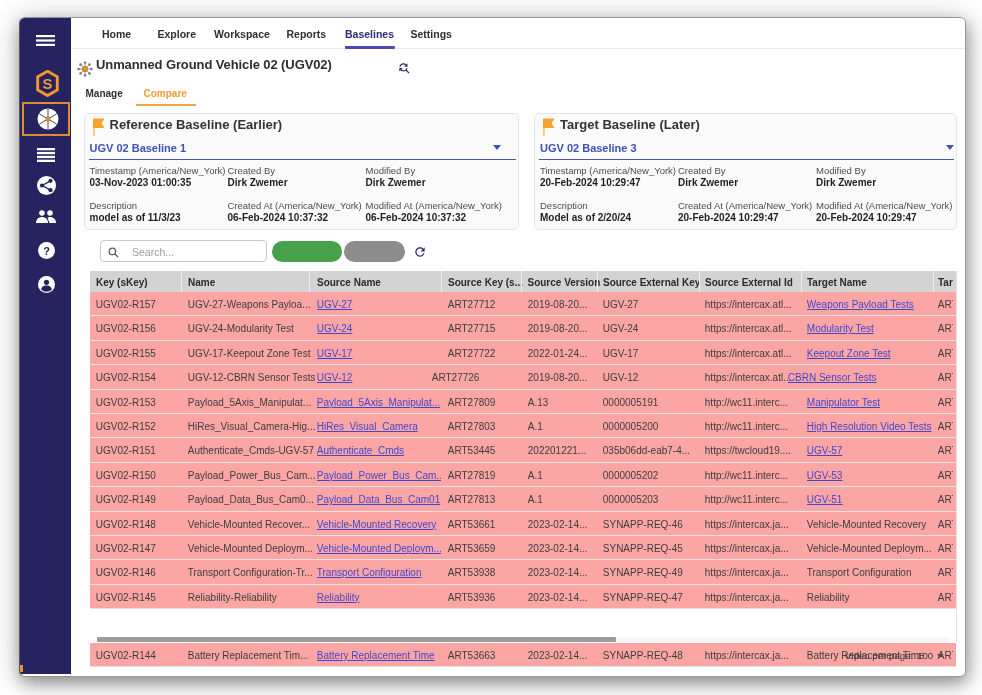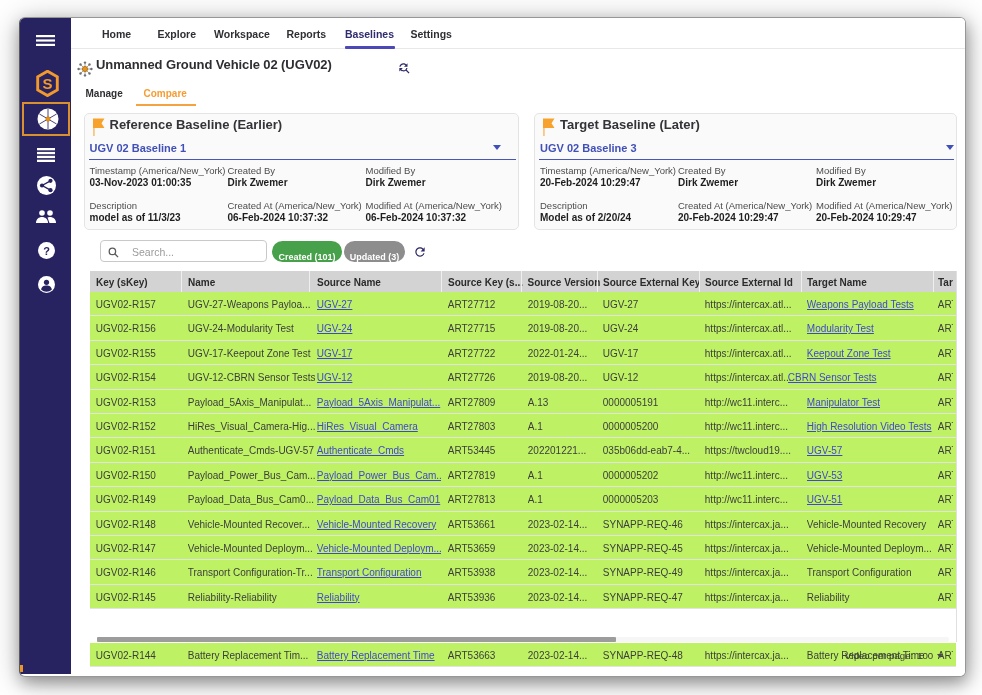--- a/index.html
+++ b/index.html
@@ -24,27 +24,27 @@
   .panel .ptitle { position:absolute; left:25px; top:3px; font-size:13px; font-weight:bold; color:#333338; line-height:16px; }
   .panel .psel { position:absolute; left:5px; top:27.5px; font-size:11px; font-weight:bold; color:#4050b8; line-height:13px; }
   .panel .pcaret { position:absolute; top:31px; width:0; height:0; border-left:4.5px solid transparent; border-right:4.5px solid transparent; border-top:5px solid #4050b8; }
   .panel .pline { position:absolute; left:4px; right:2px; top:44.5px; height:1.8px; background:#4a55b8; }
   .plabel { position:absolute; font-size:9.5px; color:#4c4c4c; line-height:11px; white-space:nowrap; }
   .pvalue { position:absolute; font-size:10px; font-weight:bold; color:#1e1e1e; line-height:11px; white-space:nowrap; }
   .flagsvg { position:absolute; left:8px; top:3.5px; }
   .searchbox { position:absolute; left:29px; top:222px; width:167px; height:22px; border:1px solid #c9c9c9; border-radius:4px; background:#fff; }
   .searchbox .ph { position:absolute; left:31px; top:5px; font-size:10.5px; color:#9b9b9b; }
   .btn { position:absolute; top:223px; height:21px; border-radius:10.5px; color:#fff; font-size:9px; font-weight:bold; text-align:center; }
-  .btn span { display:inline-block; margin-top:11px; }
+  .btn span { display:inline-block; margin-top:23px; }
   .b-created { left:201px; width:70px; background:#46a14a; }
   .b-updated { left:273px; width:61px; background:#8d8d8d; }
   .thead { position:absolute; left:18.8px; top:252.5px; width:866.2px; height:21.5px; background:#d3d3d3; }
   .hcell { position:absolute; top:6px; font-size:10px; font-weight:bold; color:#2b2b2b; white-space:nowrap; overflow:hidden; }
   .hsep { position:absolute; top:0; width:1px; height:21.5px; background:#efefef; }
-  .trow { position:absolute; left:18.8px; width:866.2px; height:24.4px; border-bottom:1px solid #e3e3e3; background:#bef264; }
+  .trow { position:absolute; left:18.8px; width:866.2px; height:24.4px; border-bottom:1px solid #e3e3e3; background:#fca5a5; }
   .tcell { position:absolute; top:7px; font-size:10px; color:#3d3d3d; white-space:nowrap; overflow:hidden; }
   a.lnk { color:#4347cc; text-decoration:underline; }
   .tableright { position:absolute; left:885px; top:252.5px; width:1px; height:371px; background:#e0e0e0; }
   .scrolltrack { position:absolute; left:26px; top:619px; width:852px; height:4.5px; background:#f6f6f6; border-radius:2px; }
   .scrollthumb { position:absolute; left:0; top:0; width:519px; height:4.5px; background:#9c9c9c; border-radius:1px; }
   .rpp { position:absolute; top:632px; font-size:9.7px; color:#3b3b3b; }
 </style>
 </head>
 <body>
 <div class="window">
@@ -259,21 +259,21 @@
           <span class="tcell" style="left:438px; width:71px;">2022-01-24...</span>
           <span class="tcell" style="left:513px; width:98px;">UGV-17</span>
           <span class="tcell" style="left:615px; width:98px;">https://intercax.atl...</span>
           <span class="tcell" style="left:717px; width:126px;"><a class="lnk">Keepout Zone Test</a></span>
           <span class="tcell" style="left:848px; width:15px;">ART5</span>
         </div>
     <div class="trow" style="top:347.2px;">
           <span class="tcell" style="left:6px; width:88px;">UGV02-R154</span>
           <span class="tcell" style="left:98px; width:127px;">UGV-12-CBRN Sensor Tests</span>
           <span class="tcell" style="left:227px; width:124px;"><a class="lnk">UGV-12</a></span>
-          <span class="tcell" style="left:358px; width:76px;">ART27726</span>
+          <span class="tcell" style="left:342px; width:76px;">ART27726</span>
           <span class="tcell" style="left:438px; width:71px;">2019-08-20...</span>
           <span class="tcell" style="left:513px; width:98px;">UGV-12</span>
           <span class="tcell" style="left:615px; width:98px;">https://intercax.atl...</span>
           <span class="tcell" style="left:698px; width:126px;"><a class="lnk">CBRN Sensor Tests</a></span>
           <span class="tcell" style="left:848px; width:15px;">ART5</span>
         </div>
     <div class="trow" style="top:371.6px;">
           <span class="tcell" style="left:6px; width:88px;">UGV02-R153</span>
           <span class="tcell" style="left:98px; width:127px;">Payload_5Axis_Manipulat...</span>
           <span class="tcell" style="left:227px; width:124px;"><a class="lnk">Payload_5Axis_Manipulat...</a></span>

